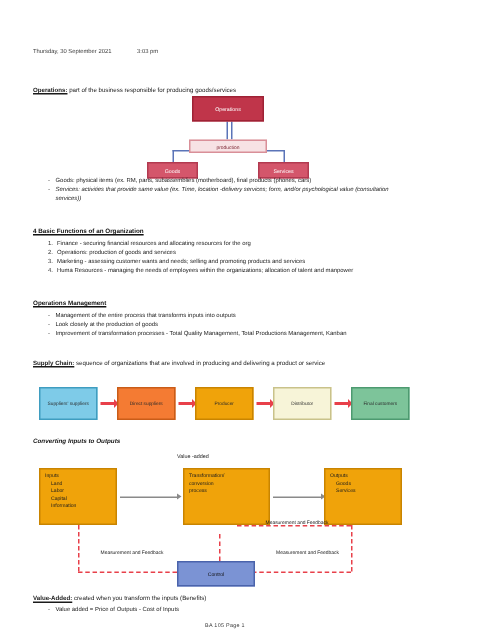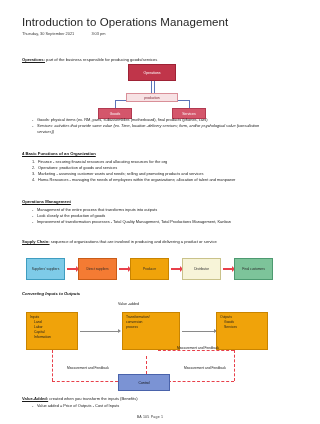--- a/index.html
+++ b/index.html
@@ -113,21 +113,20 @@
   .footer{
     position:absolute;left:0;right:0;bottom:5px;text-align:center;
     font-size:3.6px;color:#3a3a3a;letter-spacing:.2px;
   }
 </style>
 </head>
 <body>
 
 <div class="page">
 
-  <div class="title">Introduction to Operations Management</div>
   <div class="meta">
     <span>Thursday, 30 September 2021</span>
     <span class="time">3:03 pm</span>
   </div>
 
   <div class="lead" style="left:22px;top:57px;">
     <span class="hd">Operations:</span><span> part of the business responsible for producing goods/services</span>
   </div>
 
   <div class="d1">

